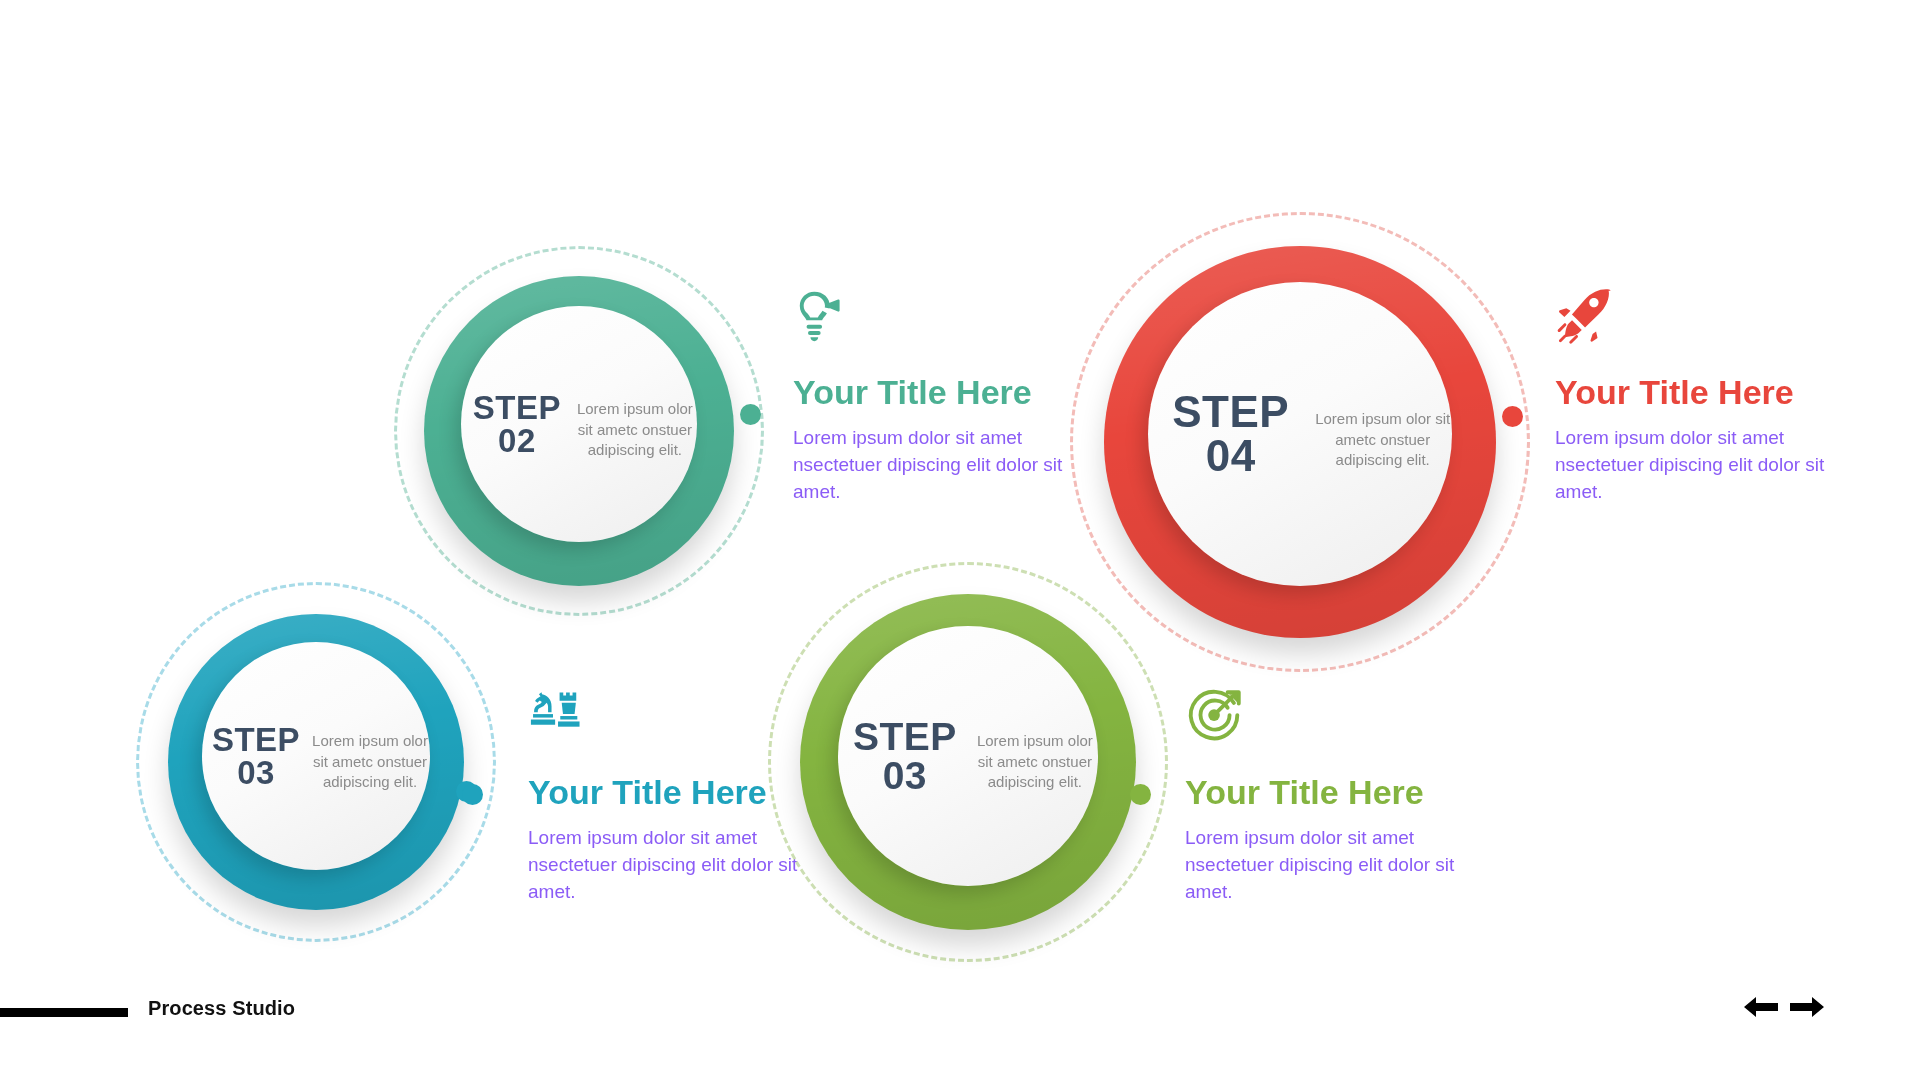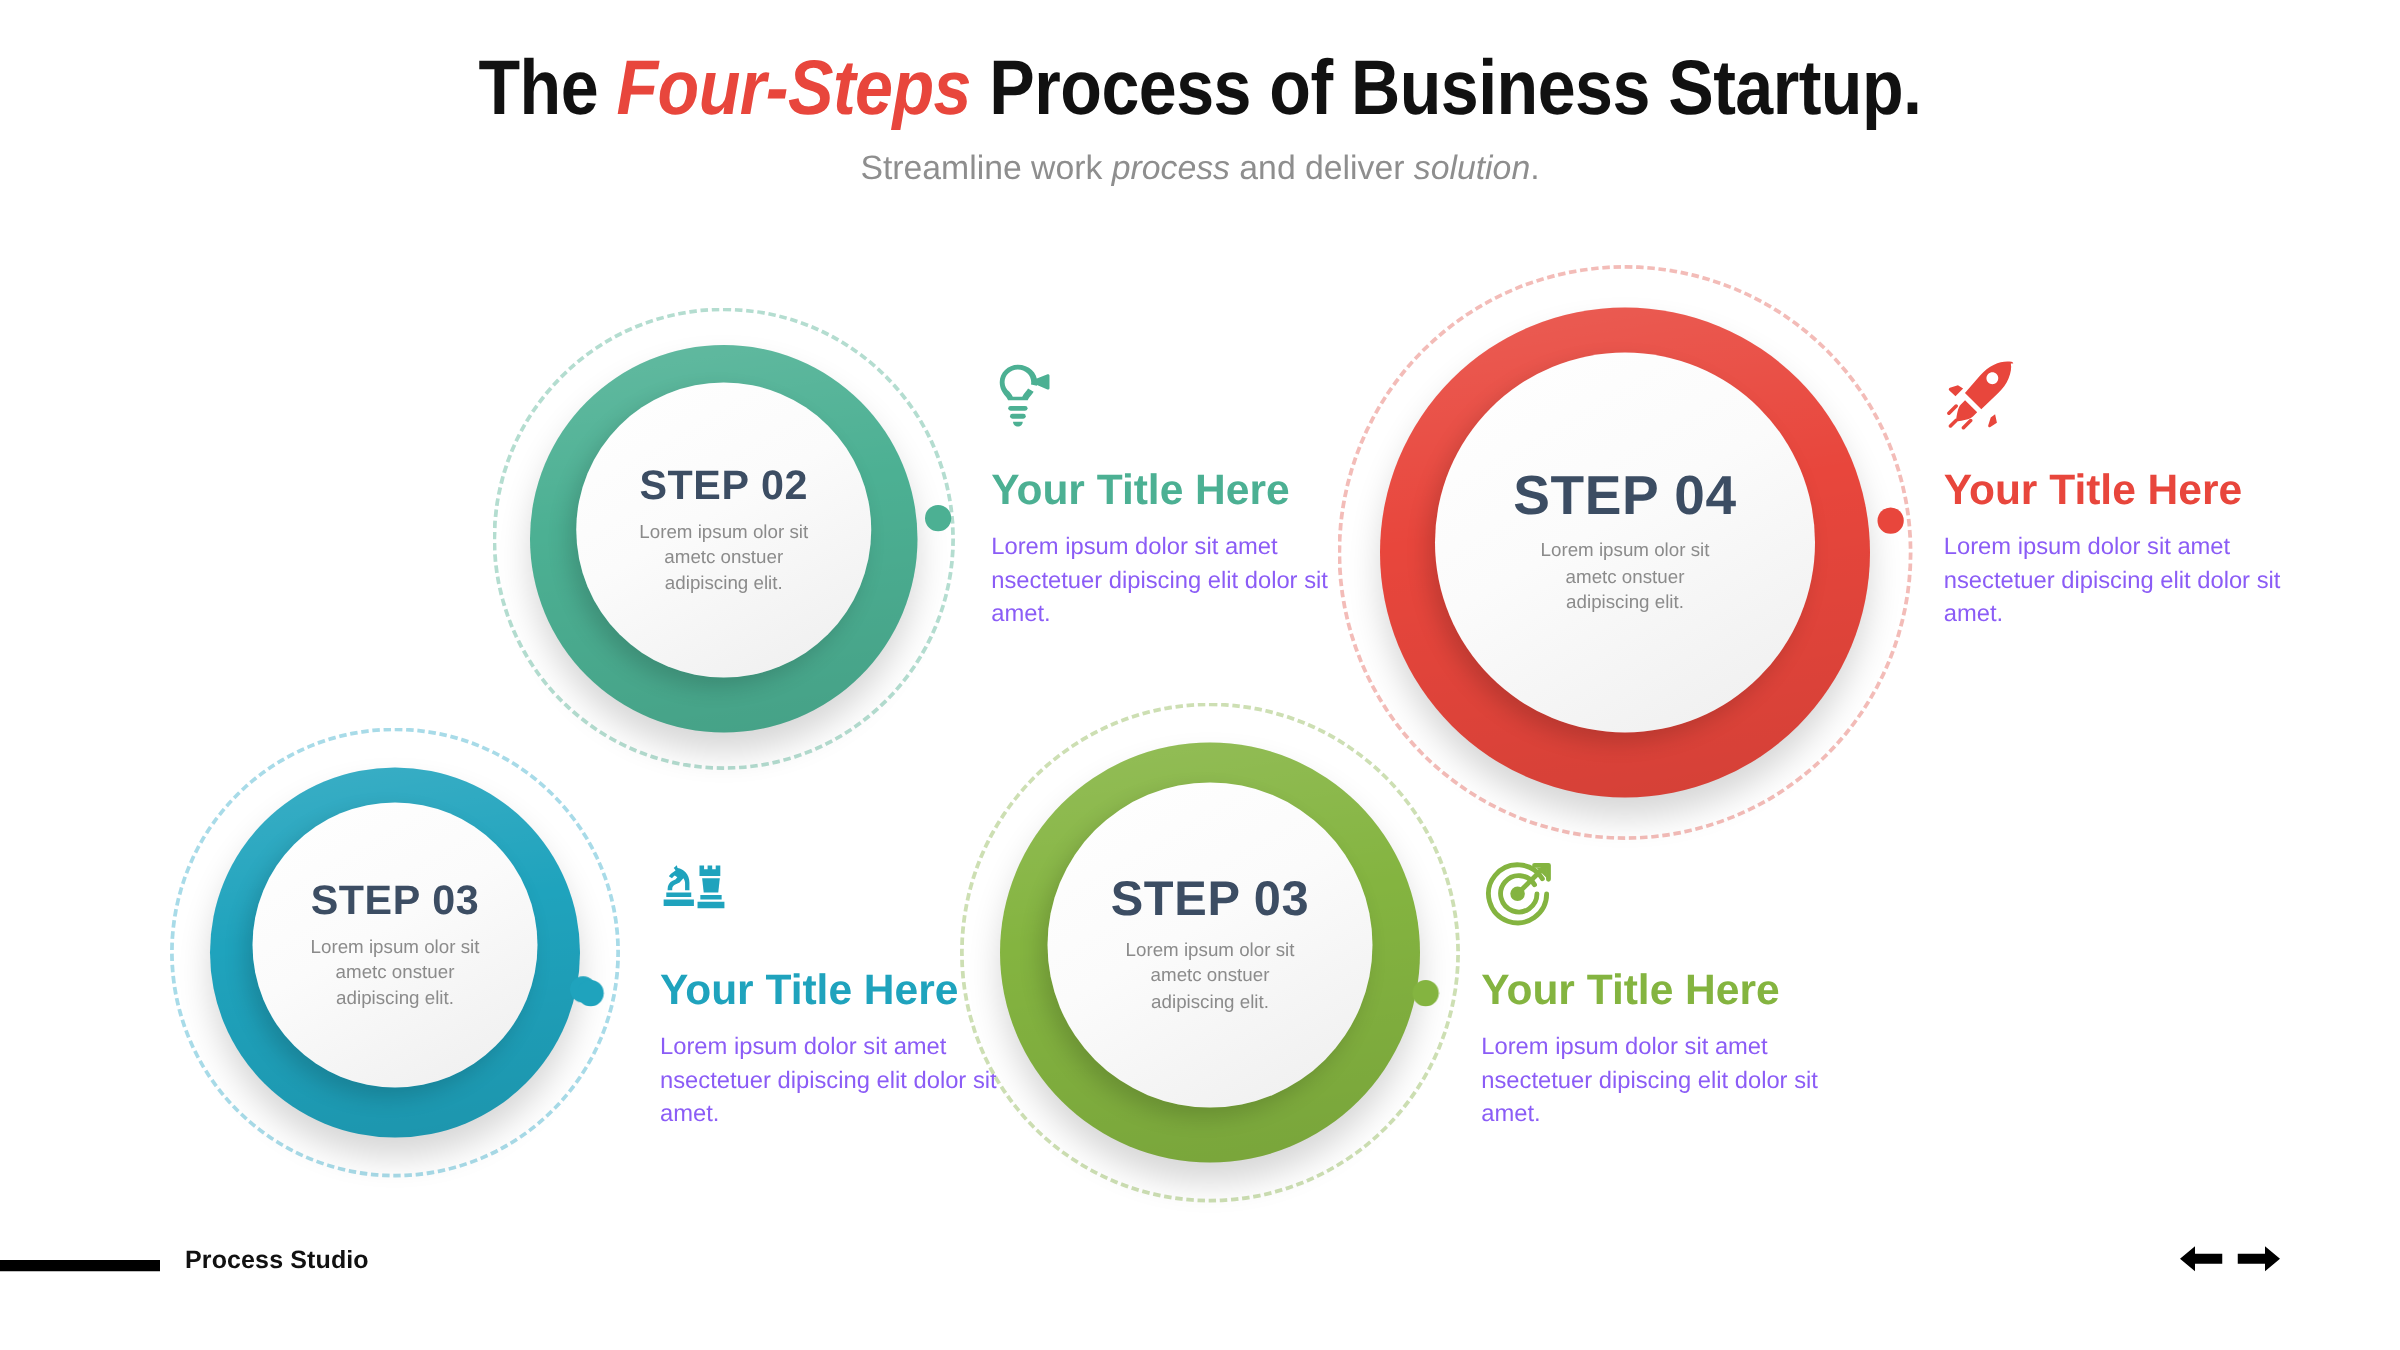--- a/index.html
+++ b/index.html
@@ -74,21 +74,21 @@
     border-radius: 50%;
     background: linear-gradient(170deg, rgba(255,255,255,0.13) 0%, rgba(255,255,255,0) 42%, rgba(0,0,0,0.09) 100%);
   }
 
   .inner {
     position: absolute;
     border-radius: 50%;
     background: linear-gradient(150deg, #ffffff 0%, #fbfbfb 45%, #eeeeee 100%);
     box-shadow: -6px 8px 18px rgba(0,0,0,0.16);
     display: flex;
-    flex-direction: column;
+    flex-direction: row;
     align-items: center;
     justify-content: center;
     text-align: center;
     z-index: 3;
   }
   .step-label {
     color: #3c4d63;
     font-weight: 700;
     letter-spacing: 0.5px;
     line-height: 1;
@@ -146,24 +146,20 @@
     gap: 12px;
     align-items: center;
   }
   .nav svg { display: block; }
 </style>
 </head>
 <body>
 
 <div id="stage">
 
-  <div class="header">
-    <div class="title"><span>The </span><span class="accent">Four-Steps</span><span> Process of Business Startup.</span></div>
-    <div class="subtitle"><span>Streamline work </span><span class="it">process</span><span> and deliver </span><span class="it">solution</span><span>.</span></div>
-  </div>
 
   <div class="node" style="left:424px; top:276px; width:310px; height:310px;">
     <div class="dashed-ring" style="left:-30px; top:-30px; width:370px; height:370px; border-color:#b4ddd0;"></div>
     <div class="ring" style="left:0; top:0; width:310px; height:310px; background:#4cb093;"></div>
     <div class="inner" style="left:37px; top:30px; width:236px; height:236px;">
       <div class="step-label" style="font-size:33px;">STEP 02</div>
       <div class="step-desc" style="font-size:15px; width:150px;">Lorem ipsum olor sit ametc onstuer adipiscing elit.</div>
     </div>
     <div class="dot" style="left:316px; top:128px; width:21px; height:21px; background:#4cb093;"></div>
   </div>

